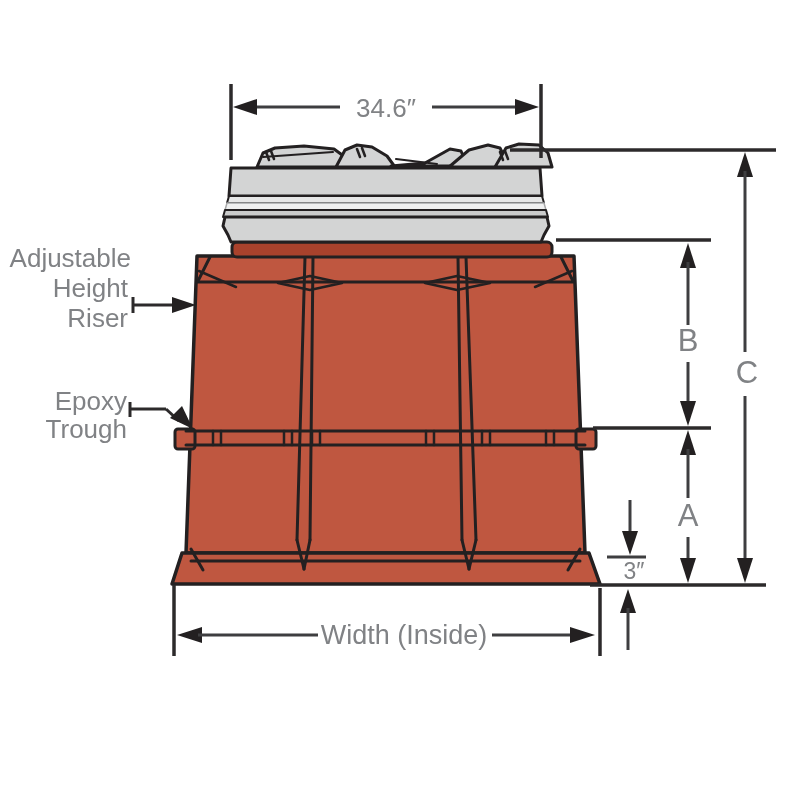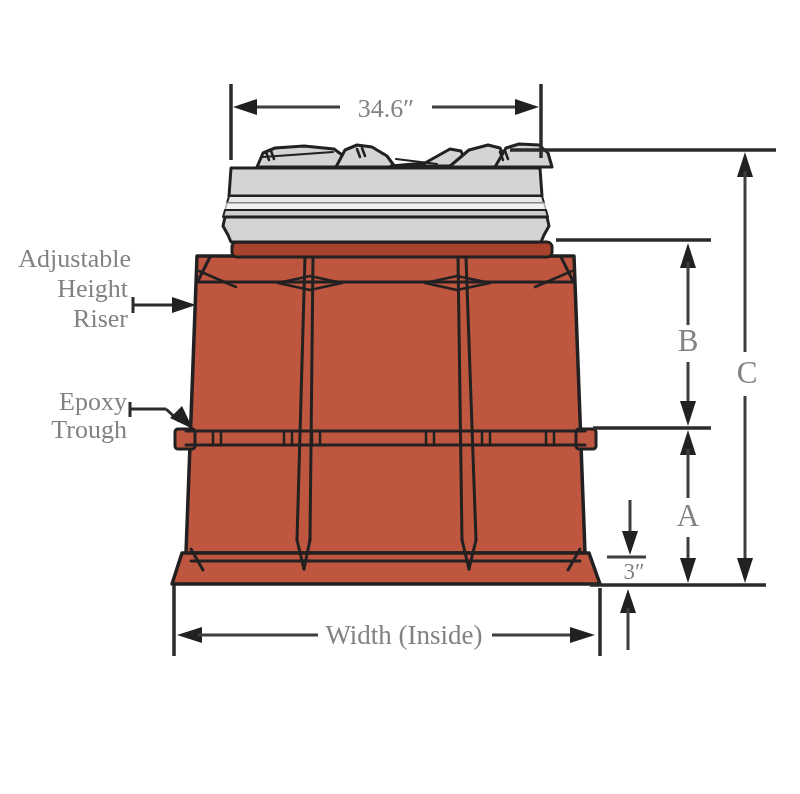--- a/index.html
+++ b/index.html
@@ -1,20 +1,20 @@
 <!DOCTYPE html>
 <html><head>
 <meta charset="utf-8">
 <style>
   html,body{margin:0;padding:0;background:#ffffff;}
   .stage{
     position:relative;
     width:800px;height:794px;
     background:#ffffff;
-    font-family:Liberation Serif, serif;
+    font-family:Liberation Sans, sans-serif;
     overflow:hidden;
   }
   svg{display:block;}
   
   .ol   { stroke:#232021; stroke-linejoin:round; stroke-linecap:round; }
   .w35  { stroke-width:3.5; }
   .w3   { stroke-width:3; }
   .w25  { stroke-width:2.5; }
   .w2   { stroke-width:2; }
   .nofill{ fill:none; }

